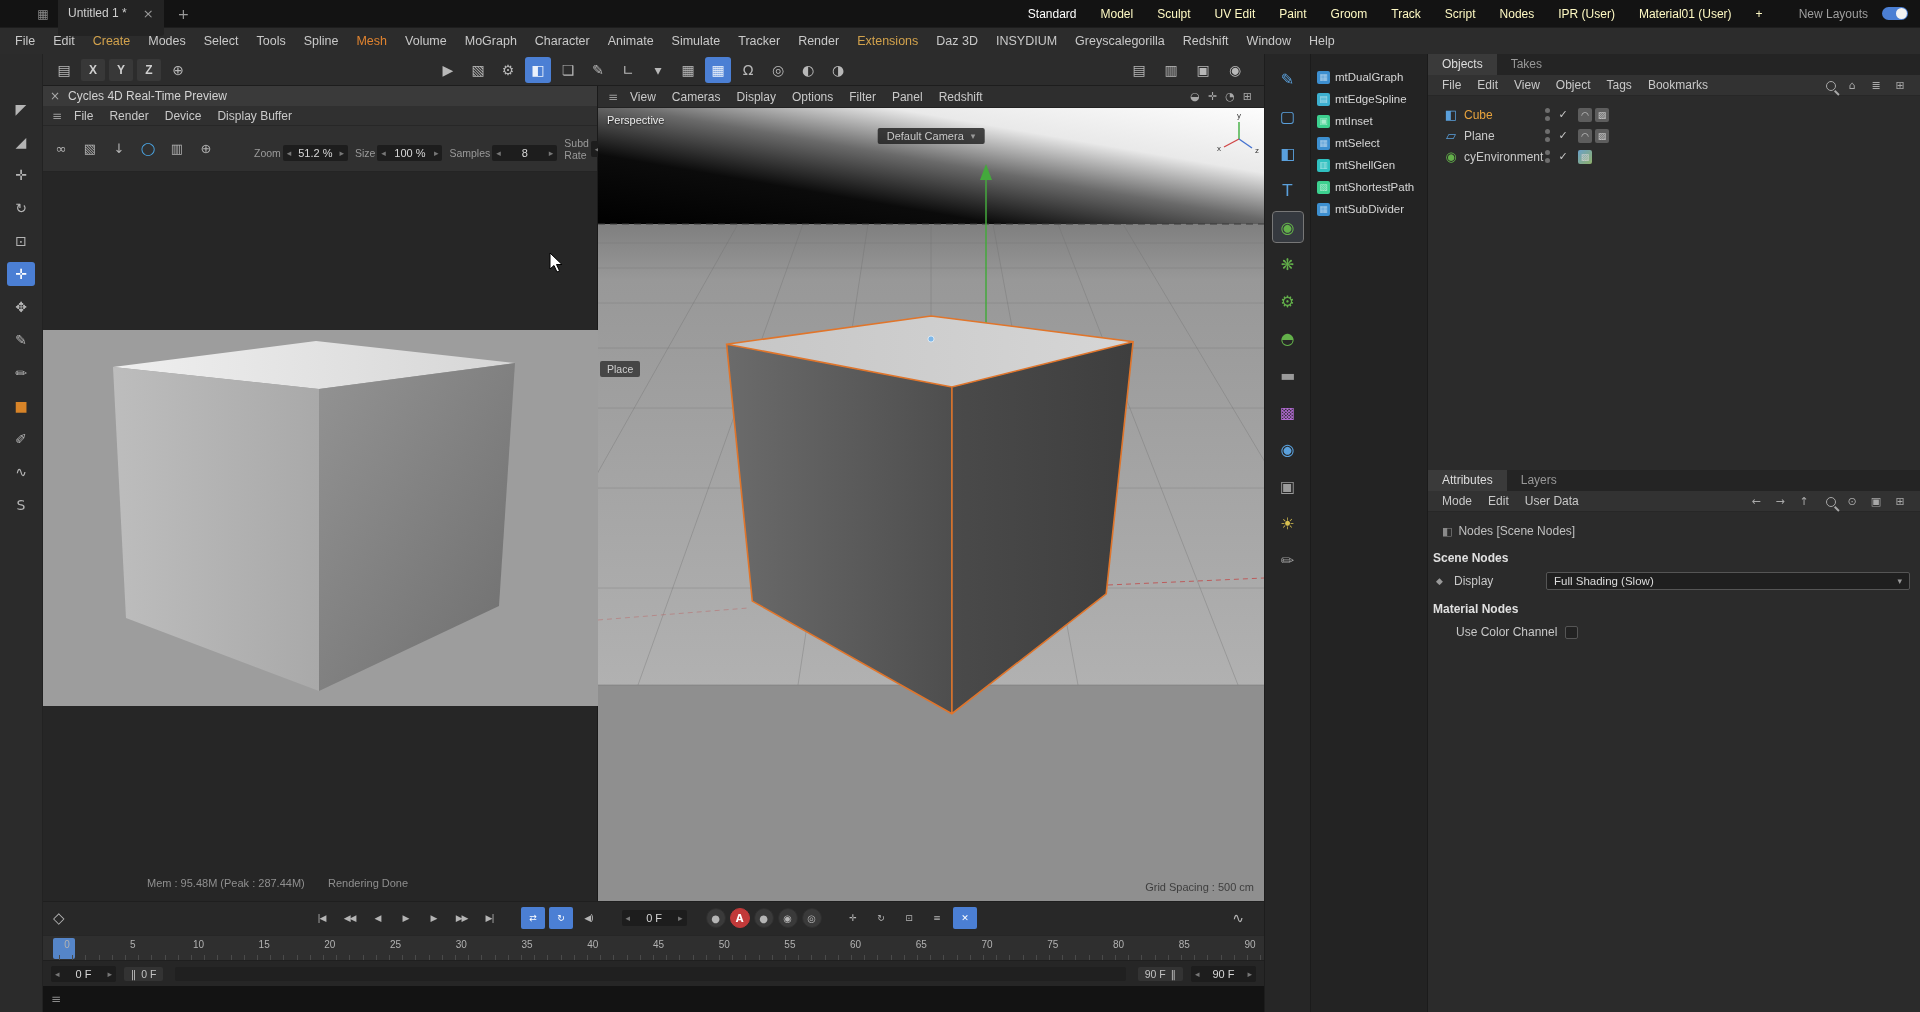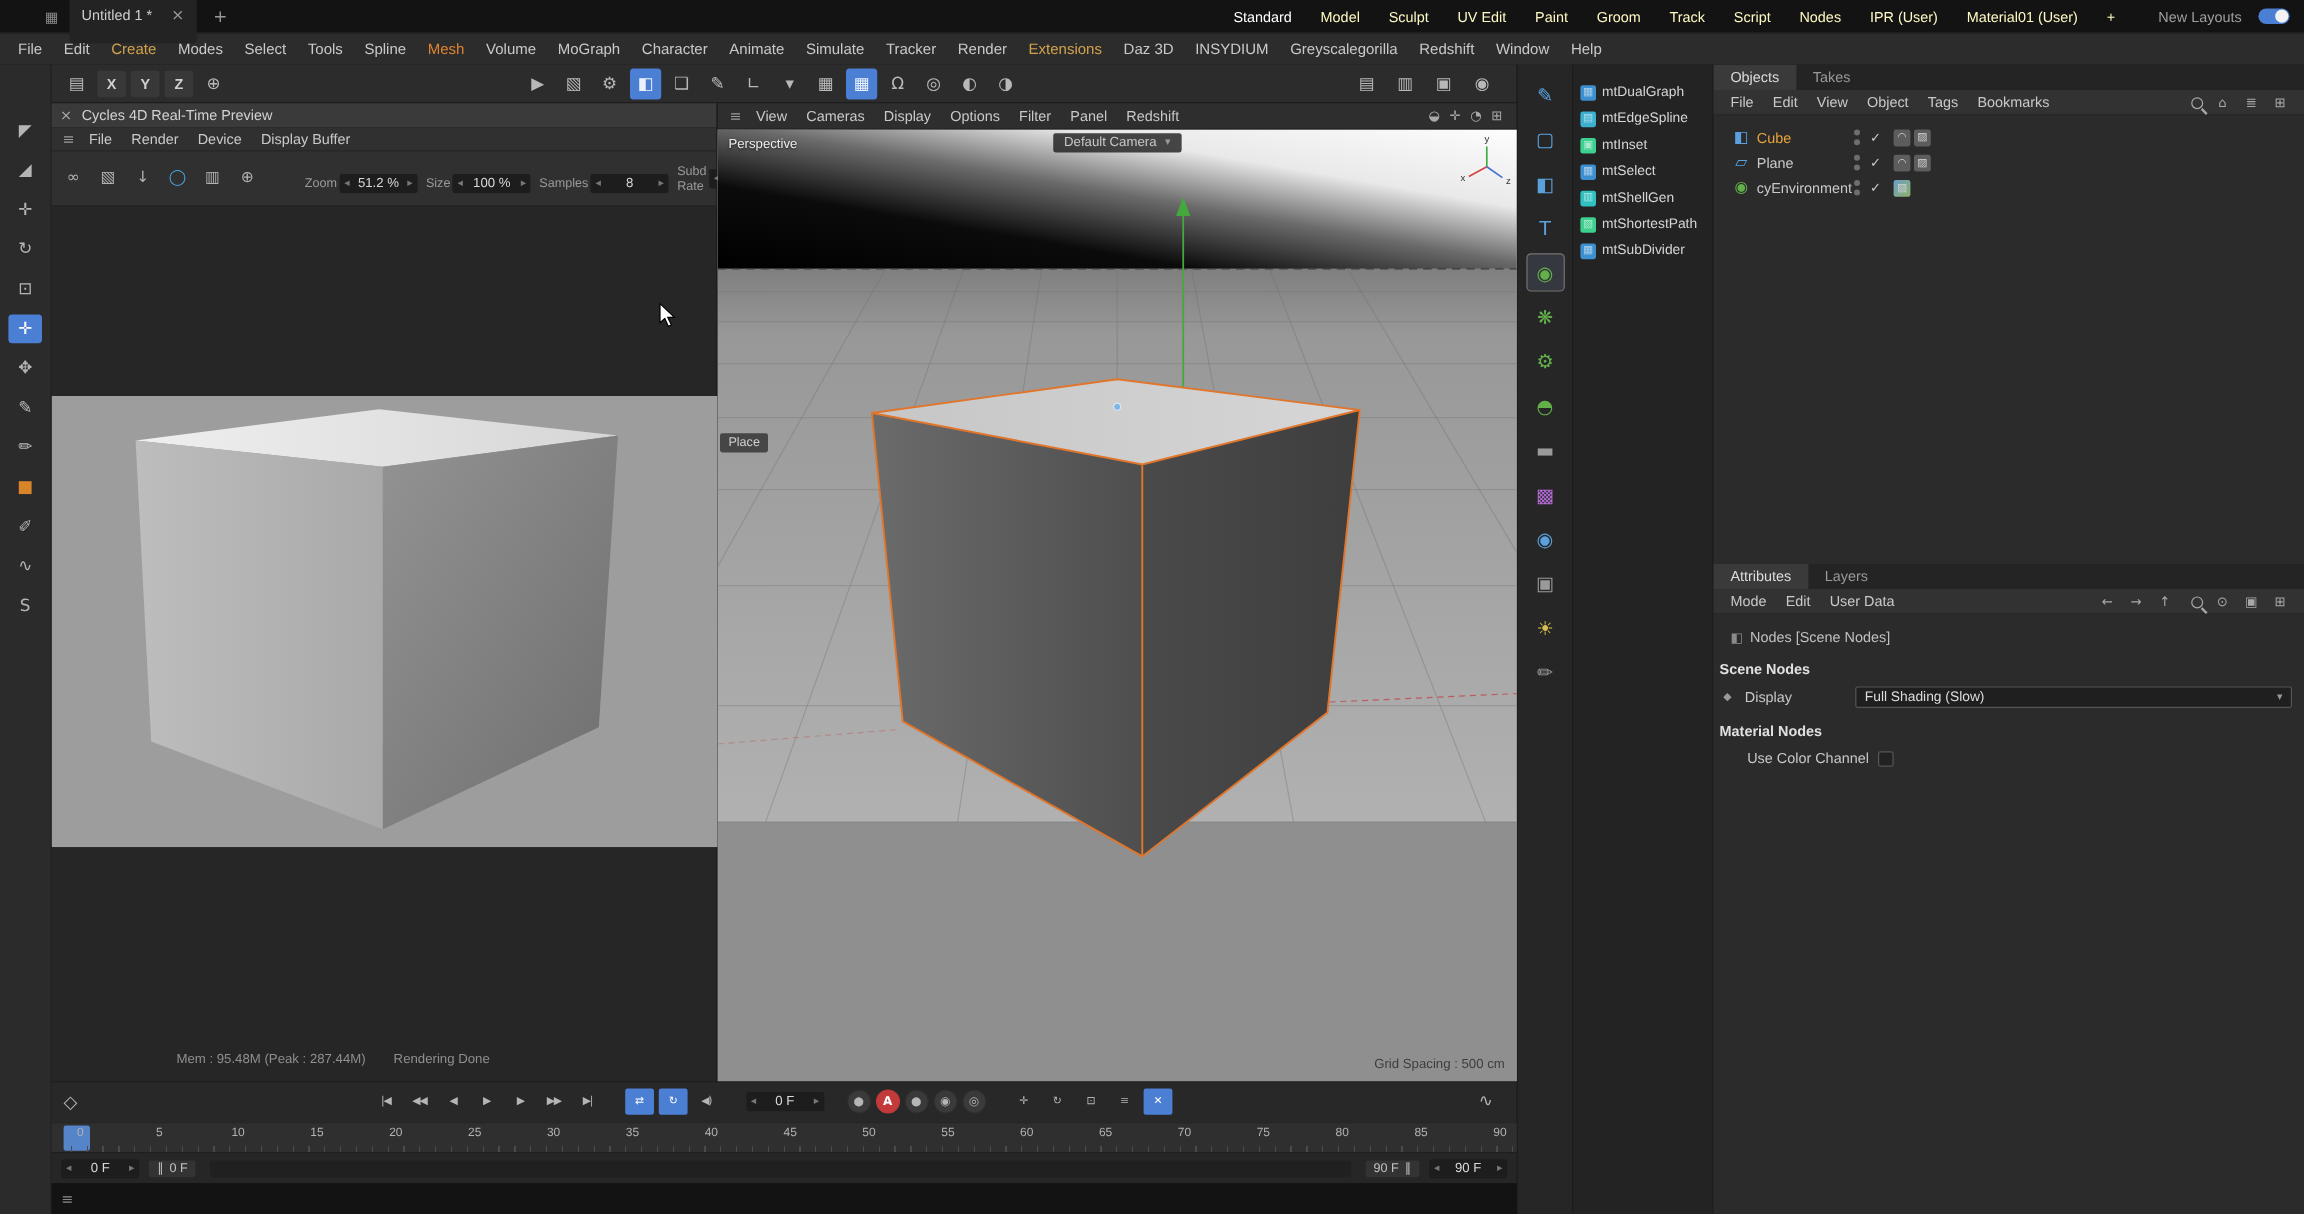--- a/index.html
+++ b/index.html
@@ -68,21 +68,21 @@
 
   
   .viewport{flex:1;display:flex;flex-direction:column;}
   .vp-menu{height:22px;background:#2e2e2e;border-bottom:1px solid #222;display:flex;align-items:center;padding:0 6px;}
   .vp-menu .menu-item{line-height:22px;padding:0 8px;font-size:12px;}
   .vp-right-icons{margin-left:auto;display:flex;gap:8px;margin-right:6px;}
   .vp-ricon{color:#a8a8a8;font-size:11px;}
   .vp-canvas{position:relative;flex:1;background:#9f9f9f;overflow:hidden;}
   .vp-canvas svg.scene{position:absolute;left:0;top:0;width:100%;height:100%;}
   .vp-view-label{position:absolute;top:6px;left:9px;color:#ececec;font-size:11px;text-shadow:0 1px 2px rgba(0,0,0,.7);}
-  .vp-camera-pill{position:absolute;top:3px;left:50%;transform:translateX(-50%);background:rgba(28,28,28,.8);color:#c8c8c8;font-size:11px;padding:2px 9px;border-radius:2px;display:flex;gap:7px;align-items:center;}
+  .vp-camera-pill{position:absolute;top:20px;left:50%;transform:translateX(-50%);background:rgba(28,28,28,.8);color:#c8c8c8;font-size:11px;padding:2px 9px;border-radius:2px;display:flex;gap:7px;align-items:center;}
   .vp-place{position:absolute;top:253px;left:2px;background:rgba(58,58,58,.88);color:#cfcfcf;font-size:10.5px;padding:2px 7px;border-radius:2px;}
   .vp-grid-label{position:absolute;bottom:8px;right:10px;color:#3e3e3e;font-size:11px;}
 
   
   .timeline{height:85px;background:#282828;border-top:1px solid #1f1f1f;display:flex;flex-direction:column;}
   .tl-toolbar{height:33px;display:flex;align-items:center;padding:0 10px;gap:5px;}
   .tl-key{color:#b5b5b5;font-size:15px;}
   .tl-playback{display:flex;gap:4px;margin-left:240px;}
   .tl-btn{width:24px;height:22px;display:flex;align-items:center;justify-content:center;border-radius:2px;font-size:9px;color:#b5b5b5;letter-spacing:-1px;}
   .tl-btn[data-active="true"]{background:#4b7fd4;color:#fff;}

